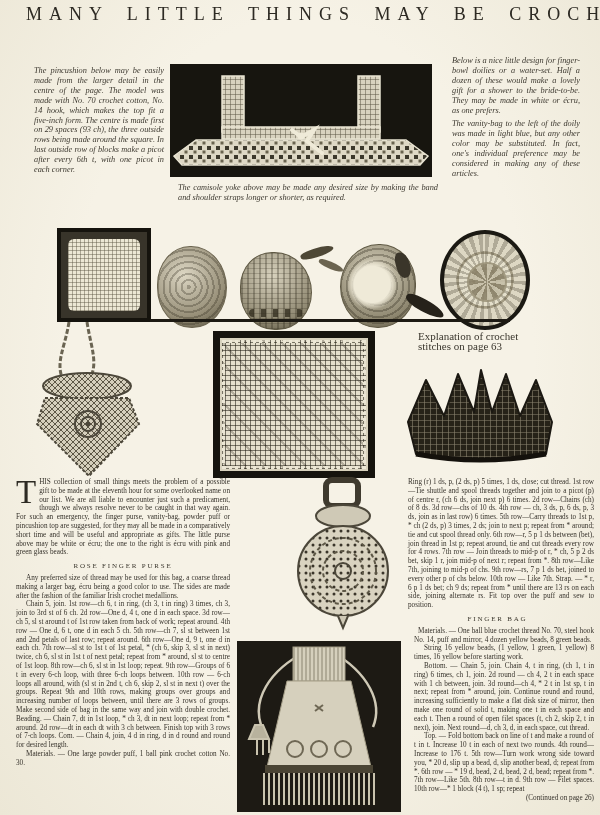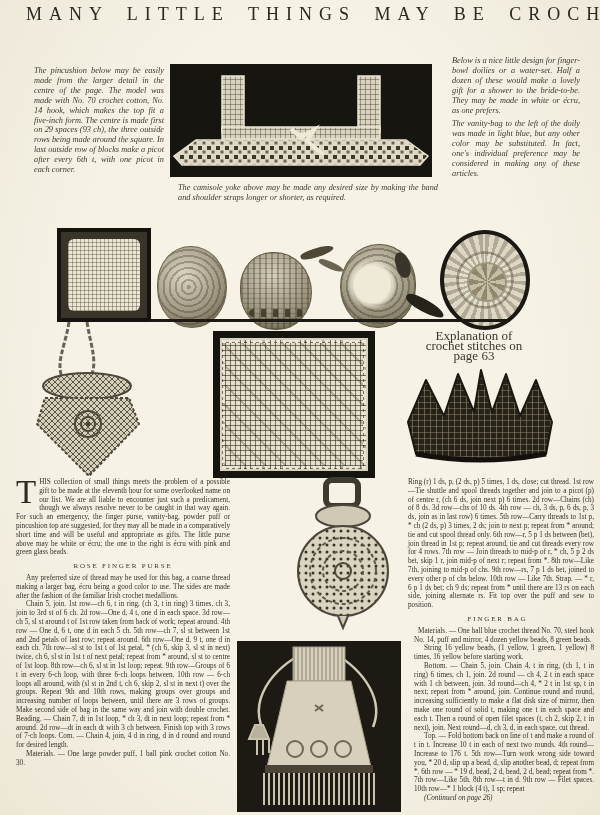--- a/index.html
+++ b/index.html
@@ -20,21 +20,21 @@
   .note{ position:absolute; font-style:italic; font-size:8.3px; line-height:9.9px; text-align:justify; color:#3d3930;}
   .note p{margin:0 12px 4px 0;}
   .note-left{ left:34px; top:66px; width:142px;}
   .note-right{ left:452px; top:56px; width:140px;}
   .caption{
     position:absolute; left:178px; top:183px; width:260px;
     font-style:italic; font-size:8.3px; line-height:9.8px; text-align:justify; color:#3d3930;
   }
   .explanation{
     position:absolute; left:418px; top:331px; width:112px;
-    font-size:13px; line-height:10px; text-align:center; color:#3a362d;
+    font-size:11px; line-height:10px; text-align:left; color:#3a362d;
   }
   
   .photo{position:absolute;}
   .camisole{ left:170px; top:64px; width:262px; height:113px; }
   .sq-doily{
     left:213px; top:331px; width:162px; height:147px;
     background:#16140e; box-sizing:border-box; padding:9px;
   }
   .sq-doily .inner{
     width:100%; height:100%; box-sizing:border-box;
@@ -114,21 +114,21 @@
     margin:5px 7px 3px 0; font-size:7px; font-weight:normal; letter-spacing:1.8px;
     text-align:center; text-indent:0; color:#3a362d;
   }
   .dropcap{
     float:left; font-size:33px; line-height:26px; padding:1px 3px 0 0; color:#2d2a23;
     font-family:"Liberation Serif",serif;
   }
   .float-purse-sm{ float:left; width:94px; height:160px; margin:0 8px 2px 0;}
   .float-photo-right-col{ float:left; clear:left; width:100px; height:178px; margin:2px 8px 0 0;}
   .float-photo-left-col{ float:right; width:66px; height:178px; margin:165px 0 0 8px;}
-  .continued{ text-align:left; font-style:italic; text-indent:0; margin-top:1px;}
+  .continued{ text-align:right; text-indent:0; margin-top:1px;}
 </style>
 </head>
 <body>
 
 <div class="page">
 
   <h1 class="title">MANY LITTLE THINGS MAY BE CROCHETED</h1>
 
   <div class="note note-left">
     <p>The pincushion below may be easily made from the larger detail in the centre of the page. The model was made with No. 70 crochet cotton, No. 14 hook, which makes the top fit a five-inch form. The centre is made first on 29 spaces (93 ch), the three outside rows being made around the square. In last outside row of blocks make a picot after every 6th t, with one picot in each corner.</p>

